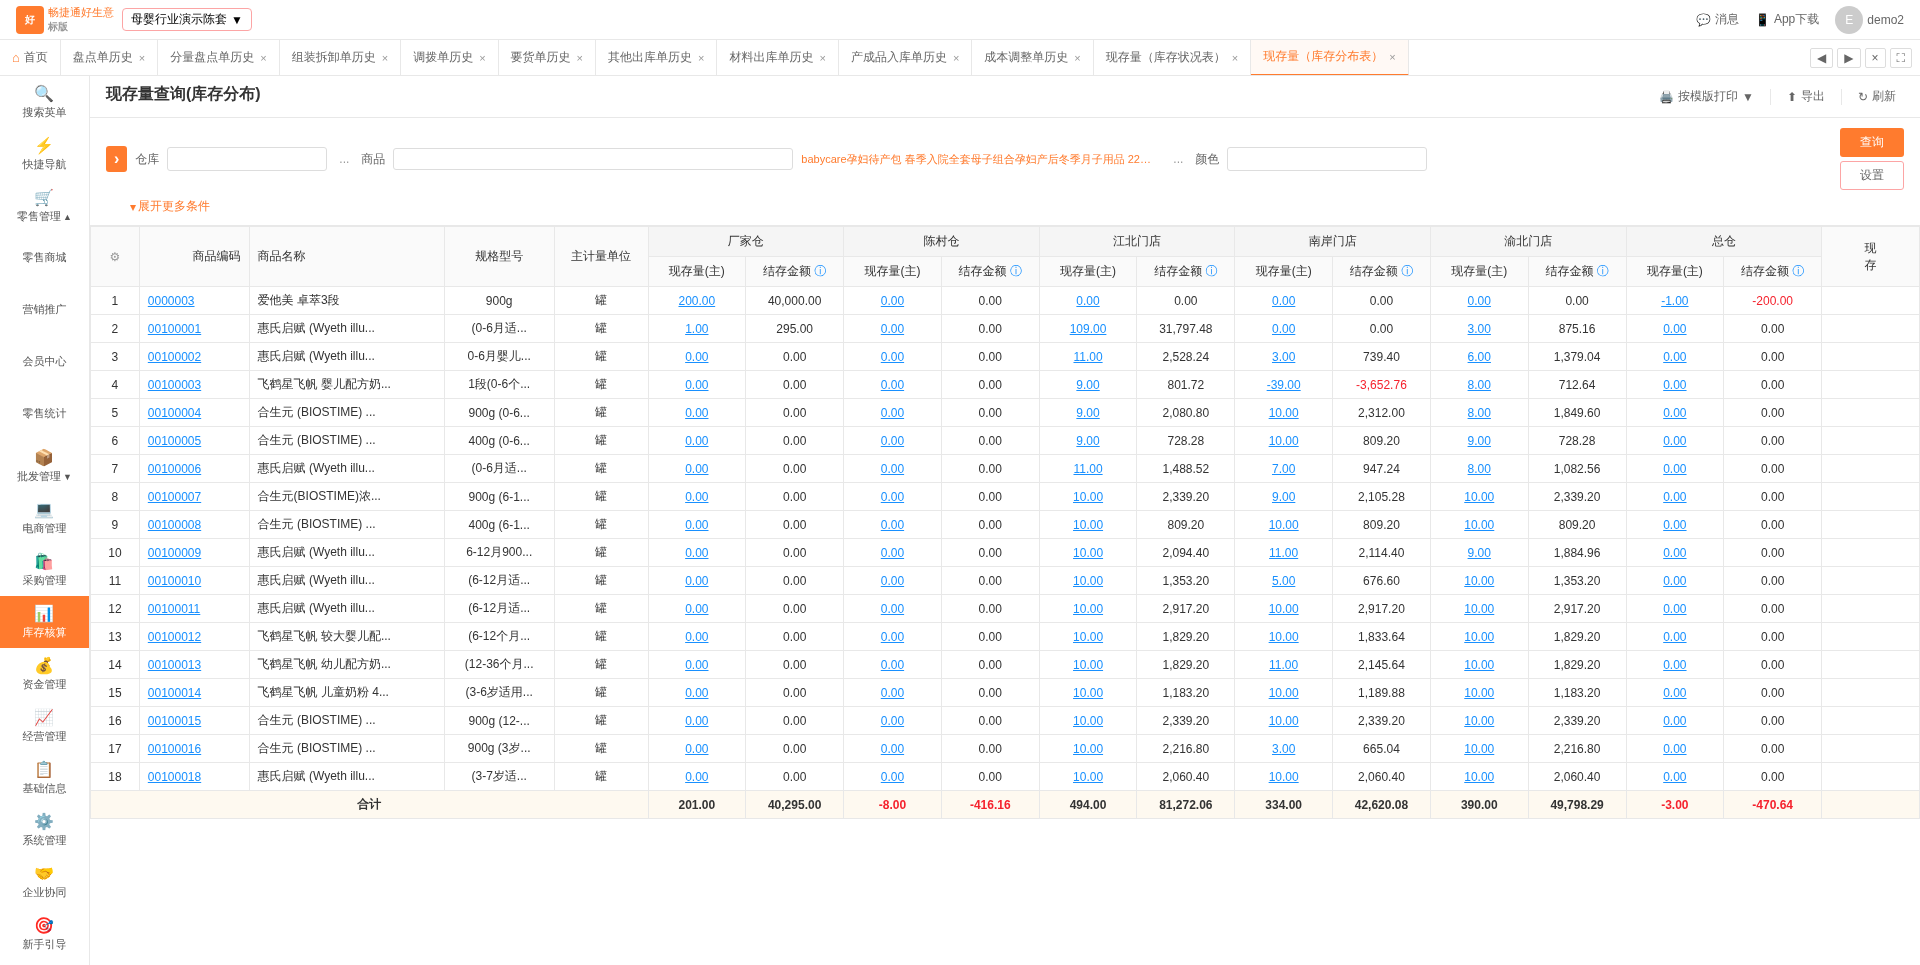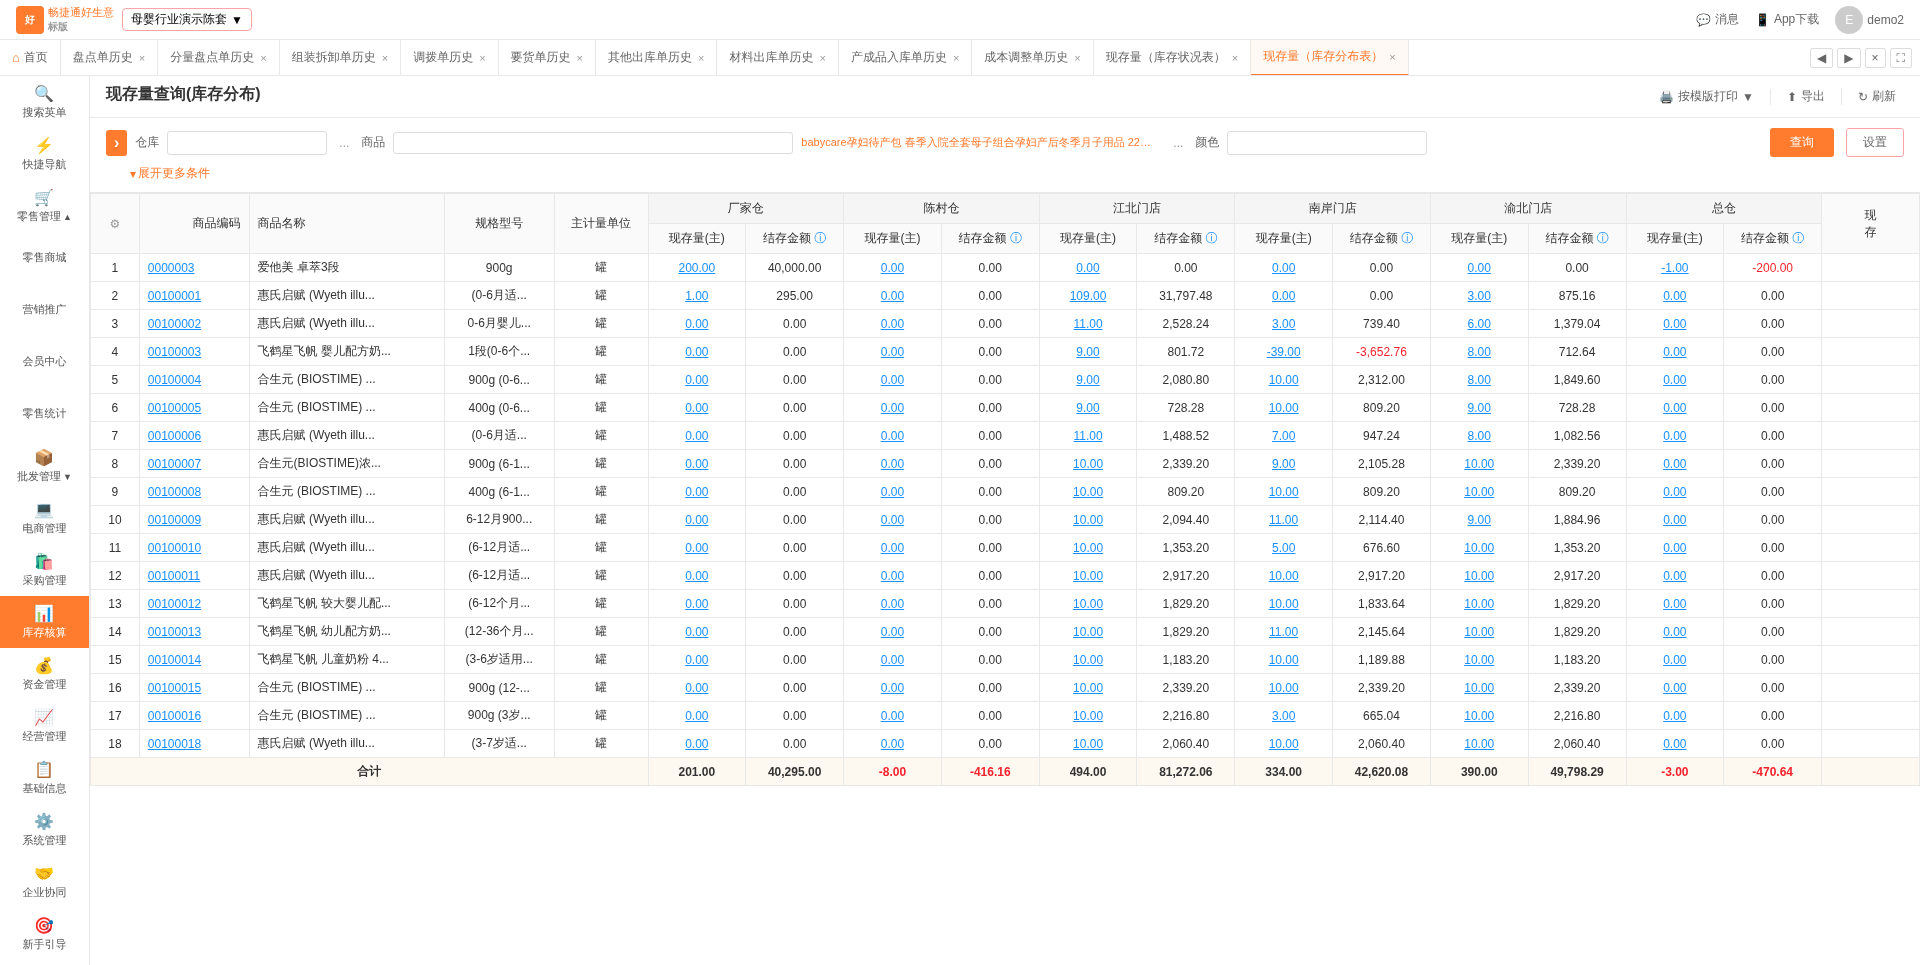--- a/index.html
+++ b/index.html
@@ -81,21 +81,21 @@
     }
     .expand-btn { color: #ff7b2e; cursor: pointer; display: flex; align-items: center; gap: 2px; }
     .query-btn {
       background: #ff7b2e; color: #fff; border: none; padding: 6px 20px;
       border-radius: 3px; cursor: pointer; font-size: 12px;
     }
     .setting-btn {
       background: #fff; color: #666; border: 1px solid #fca5a5; padding: 5px 16px;
       border-radius: 3px; cursor: pointer; font-size: 12px;
     }
-    .btn-group { display: flex; flex-direction: row; gap: 12px; }
+    .btn-group { display: flex; flex-direction: column; gap: 4px; }
 
     
     .table-wrapper { flex: 1; overflow: auto; background: #fff; }
     table { width: 100%; border-collapse: collapse; font-size: 12px; min-width: 1800px; }
     thead th {
       background: #fafafa; border: 1px solid #e8e8e8; padding: 6px 8px;
       text-align: center; white-space: nowrap; color: #333; font-weight: 500; position: sticky; top: 0; z-index: 2;
     }
     thead th.group-header { background: #f5f5f5; }
     tbody td {

